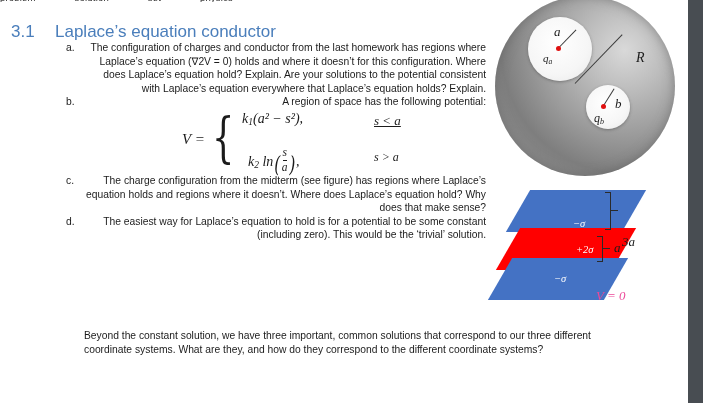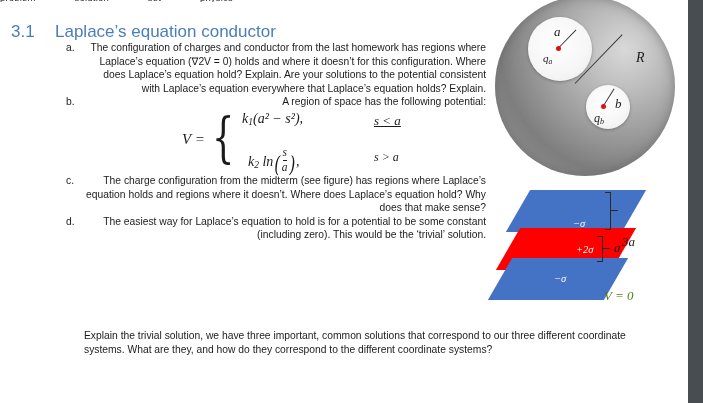--- a/index.html
+++ b/index.html
@@ -264,23 +264,22 @@
     white-space: nowrap;
   }
   .dim-3a { left: 130px; top: 14px; margin-top: 32px; }
   .dim-a  { left: 122px; top: 52px; }
   .v-zero {
     position: absolute;
     left: 104px; top: 100px;
     font-family: "Liberation Serif", serif;
     font-style: italic;
     font-size: 13px;
-    color: #4d7c0f;
-    white-space: nowrap;
-    margin-left: 8px;
+    color: #ec4899;
+    white-space: nowrap;
   }
   
   .scroll-strip {
     position: absolute;
     right: 0; top: 0;
     width: 15px;
     height: 403px;
     background: #484d52;
   }
 </style>
@@ -327,21 +326,21 @@
       <div class="para">The charge configuration from the midterm (see figure) has regions where Laplace’s equation holds and regions where it doesn’t. Where does Laplace’s equation hold? Why does that make sense?</div>
     </div>
 
     <div class="item">
       <span class="marker">d.</span>
       <div class="para">The easiest way for Laplace’s equation to hold is for a potential to be some constant (including zero). This would be the ‘trivial’ solution.</div>
     </div>
 
   </div>
 
-  <div class="wide-tail">Explain the trivial solution, we have three important, common solutions that correspond to our three different coordinate systems. What are they, and how do they correspond to the different coordinate systems?</div>
+  <div class="wide-tail">Beyond the constant solution, we have three important, common solutions that correspond to our three different coordinate systems. What are they, and how do they correspond to the different coordinate systems?</div>
 
   <div class="sphere-fig">
     <div class="sphere"></div>
     <div class="cavity cavity-a"></div>
     <div class="cavity cavity-b"></div>
     <div class="radline rad-a"></div>
     <div class="radline rad-b"></div>
     <div class="radline rad-R"></div>
     <div class="chargedot dot-a"></div>
     <div class="chargedot dot-b"></div>

